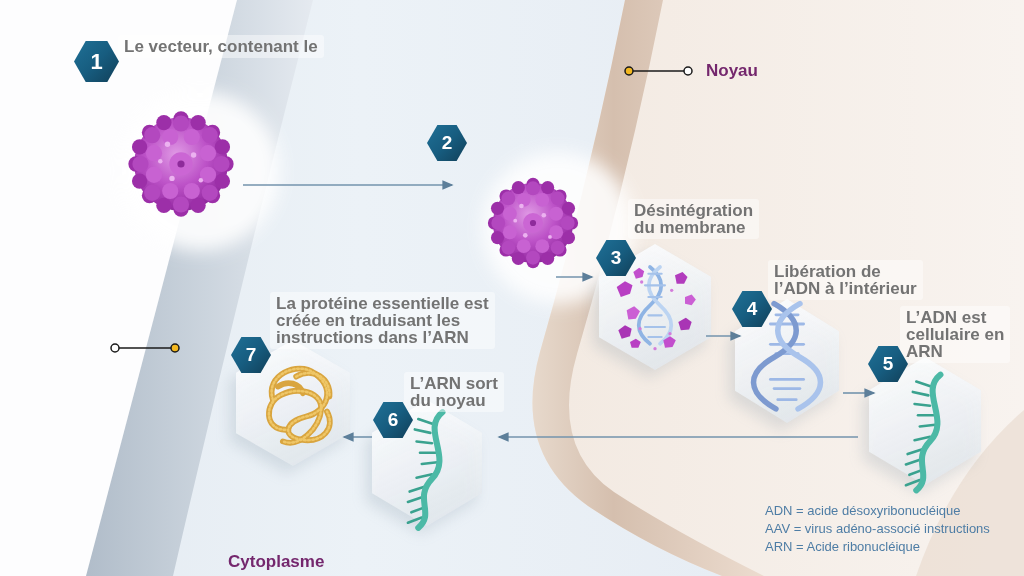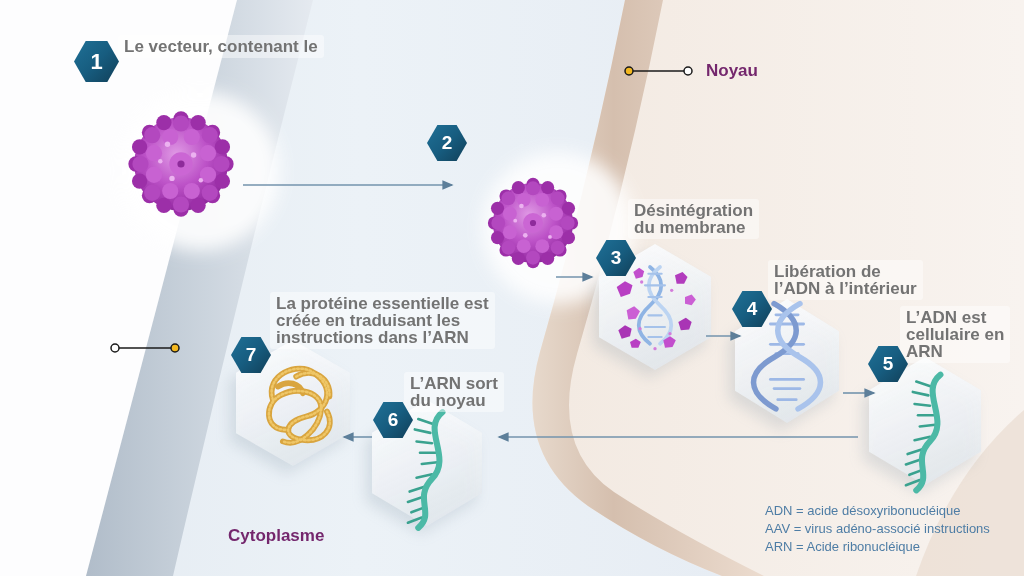--- a/index.html
+++ b/index.html
@@ -311,21 +311,21 @@
     <span>La protéine essentielle est</span>
     <span>créée en traduisant les</span>
     <span>instructions dans l’ARN</span>
   </div>
   <div class="stepText" style="left:404px;top:372px">
     <span>L’ARN sort</span>
     <span>du noyau</span>
   </div>
 
   <div class="anat" style="left:706px;top:60px">Noyau</div>
-  <div class="anat" style="left:228px;top:525px">Cytoplasme</div>
+  <div class="anat" style="left:228px;top:551px">Cytoplasme</div>
 
   <div class="legend" style="left:765px;top:502px">
     <span>ADN = acide désoxyribonucléique</span>
     <span>AAV = virus adéno-associé instructions</span>
     <span>ARN = Acide ribonucléique</span>
   </div>
 
 </div>
 
 </body></html>

